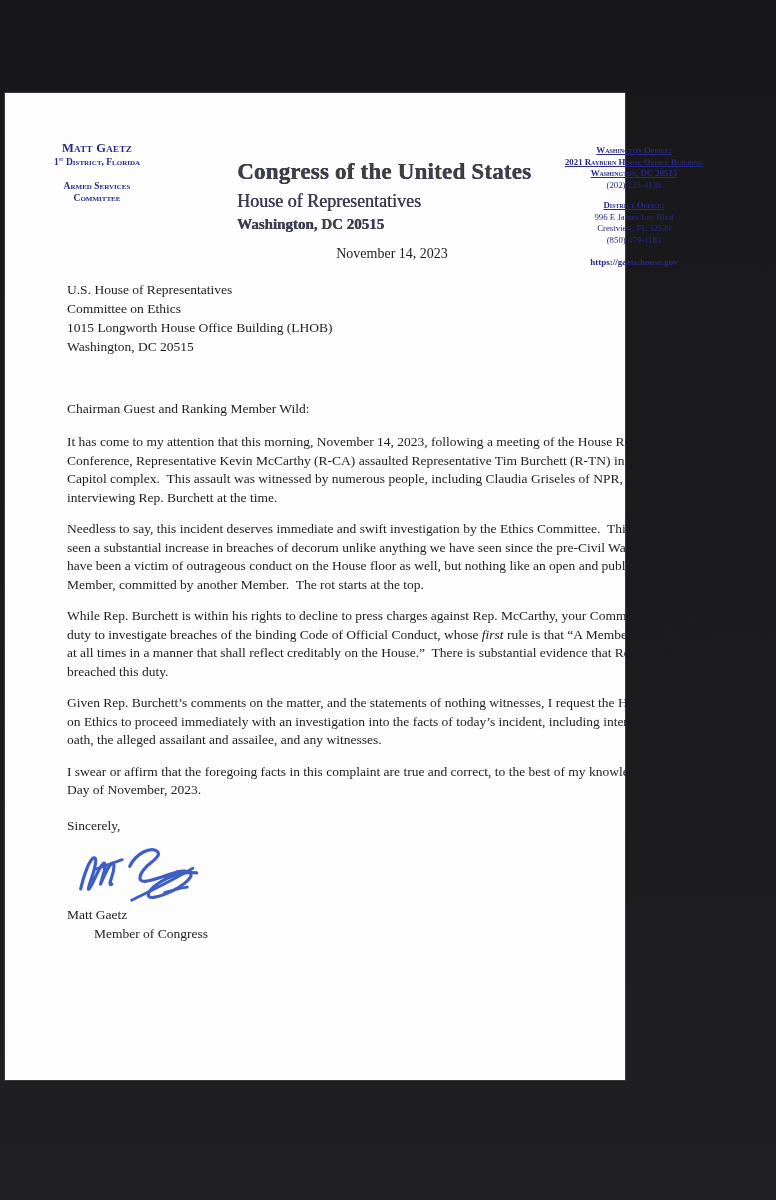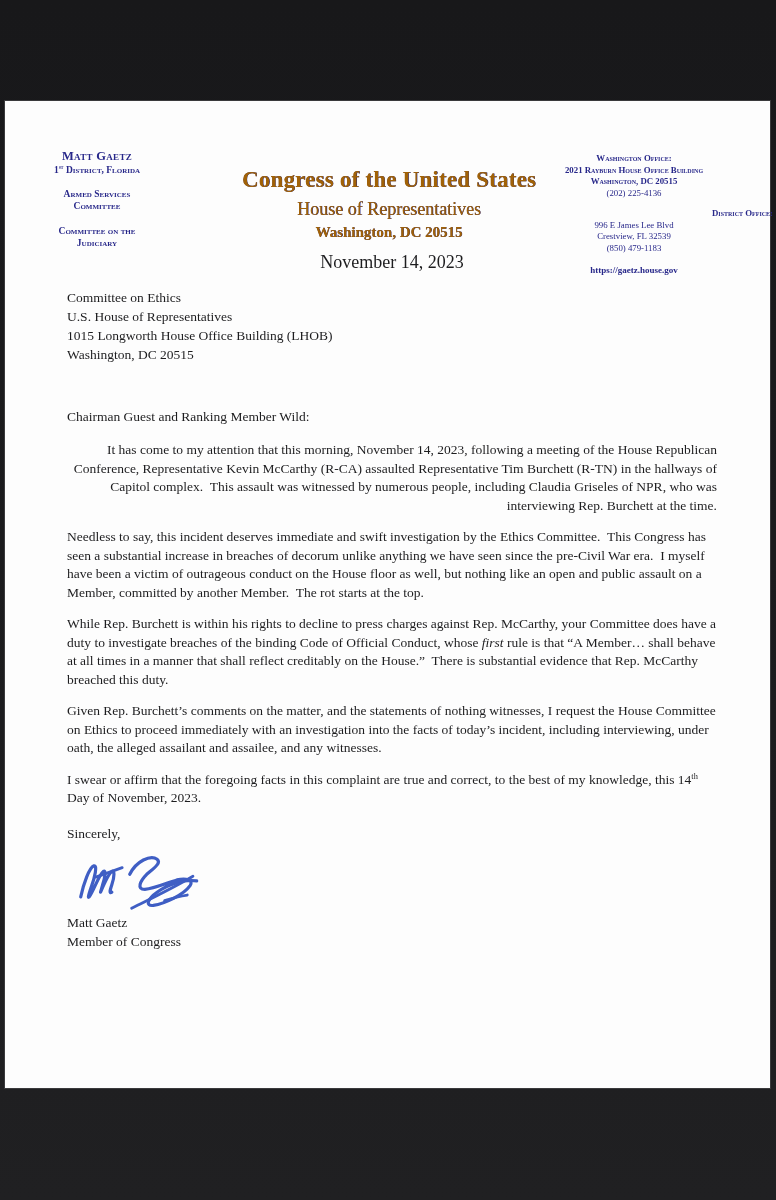--- a/index.html
+++ b/index.html
@@ -13,22 +13,22 @@
   }
   .backdrop {
     position: relative;
     width: 776px;
     height: 1200px;
     background: linear-gradient(180deg, #18181a 0%, #1c1c1e 60%, #202022 100%);
   }
   .page {
     position: absolute;
     left: 4px;
-    top: 100px;
-    width: 767px;
+    top: 92px;
+    width: 622px;
     height: 989px;
     background: #fdfdfd;
     border: 1px solid #3a3a3c;
     box-sizing: border-box;
   }
   
   .lh-left {
     position: absolute;
     left: 0;
     top: 48px;
@@ -51,22 +51,21 @@
     font-size: 9.5px;
     font-weight: 700;
     line-height: 12px;
     margin-top: 13px;
   }
   .lh-center {
     position: absolute;
     left: 232px;
     top: 66px;
     width: 304px;
-    text-align: center;
-    color: #a16207;
+    color: #404040;
   }
   .lh-center .line1 {
     font-size: 23px;
     font-weight: 700;
     letter-spacing: 0.2px;
     text-shadow: 0.4px 0 0 #22227f;
   }
   .lh-center .line2 {
     font-size: 18px;
     font-weight: 400;
@@ -82,76 +81,72 @@
   .lh-right {
     position: absolute;
     left: 490px;
     top: 52px;
     width: 278px;
     text-align: center;
     color: #28288a;
     font-size: 8.8px;
     line-height: 11.5px;
   }
-  .lh-right .sc { font-variant: small-caps; font-weight: 600; }
-  .lh-right .group { margin-top: 9px; text-align: right; }
+  .lh-right .sc { font-variant: small-caps; font-weight: 600; text-decoration: underline; }
+  .lh-right .group { margin-top: 9px; }
   .lh-right .website {
     margin-top: 11px;
     font-weight: 700;
     font-size: 9px;
   }
   
   .content {
     position: absolute;
     left: 62px;
     top: 0;
     width: 650px;
     color: #1d1d1f;
     font-size: 13.5px;
     line-height: 18.5px;
   }
   .date {
     margin-top: 152px;
     text-align: center;
-    font-size: 18px;
+    font-size: 14px;
   }
   .recipient { margin-top: 16px; line-height: 19px; }
   .salutation { margin-top: 44px; }
   .content p {
     margin: 13px 0 0 0;
     white-space: pre-wrap;
   }
-  .content p.first-para { margin-top: 15px; text-align: right; }
+  .content p.first-para { margin-top: 15px; }
   sup { font-size: 0.62em; vertical-align: super; line-height: 0; }
   .closing { margin-top: 17px; }
   .signature {
     display: block;
     margin: 3px 0 0 2px;
     width: 146px;
     height: 66px;
   }
   .signer-name { margin-top: 2px; }
-  .signer-title { margin-top: 0; }
+  .signer-title { margin-top: 0; margin-left: 27px; }
 </style>
 </head>
 <body>
 
 <div class="backdrop">
   <div class="page">
 
     <div class="lh-left">
       <div class="name">Matt Gaetz</div>
       <div class="district"><span>1</span><sup>st</sup><span> District, Florida</span></div>
       <div class="committee">
         <div>Armed Services</div>
         <div>Committee</div>
-      </div>
-      <div class="committee">
-        <div>Committee on the</div>
-        <div>Judiciary</div>
       </div>
     </div>
 
     <div class="lh-center">
       <div class="line1">Congress of the United States</div>
       <div class="line2">House of Representatives</div>
       <div class="line3">Washington, DC 20515</div>
     </div>
 
     <div class="lh-right">
@@ -163,22 +158,22 @@
       <div>996 E James Lee Blvd</div>
       <div>Crestview, FL 32539</div>
       <div>(850) 479-1183</div>
       <div class="website">https://gaetz.house.gov</div>
     </div>
 
     <div class="content">
       <div class="date">November 14, 2023</div>
 
       <div class="recipient">
+        <div>U.S. House of Representatives</div>
         <div>Committee on Ethics</div>
-        <div>U.S. House of Representatives</div>
         <div>1015 Longworth House Office Building (LHOB)</div>
         <div>Washington, DC  20515</div>
       </div>
 
       <div class="salutation">Chairman Guest and Ranking Member Wild:</div>
 
       <p class="first-para">It has come to my attention that this morning, November 14, 2023, following a meeting of the House Republican Conference, Representative Kevin McCarthy (R-CA) assaulted Representative Tim Burchett (R-TN) in the hallways of Capitol complex.  This assault was witnessed by numerous people, including Claudia Griseles of NPR, who was interviewing Rep. Burchett at the time.</p>
       <p>Needless to say, this incident deserves immediate and swift investigation by the Ethics Committee.  This Congress has seen a substantial increase in breaches of decorum unlike anything we have seen since the pre-Civil War era.  I myself have been a victim of outrageous conduct on the House floor as well, but nothing like an open and public assault on a Member, committed by another Member.  The rot starts at the top.</p>
       <p><span>While Rep. Burchett is within his rights to decline to press charges against Rep. McCarthy, your Committee does have a duty to investigate breaches of the binding Code of Official Conduct, whose </span><i>first</i><span> rule is that “A Member… shall behave at all times in a manner that shall reflect creditably on the House.”  There is substantial evidence that Rep. McCarthy breached this duty.</span></p>
       <p>Given Rep. Burchett’s comments on the matter, and the statements of nothing witnesses, I request the House Committee on Ethics to proceed immediately with an investigation into the facts of today’s incident, including interviewing, under oath, the alleged assailant and assailee, and any witnesses.</p>

